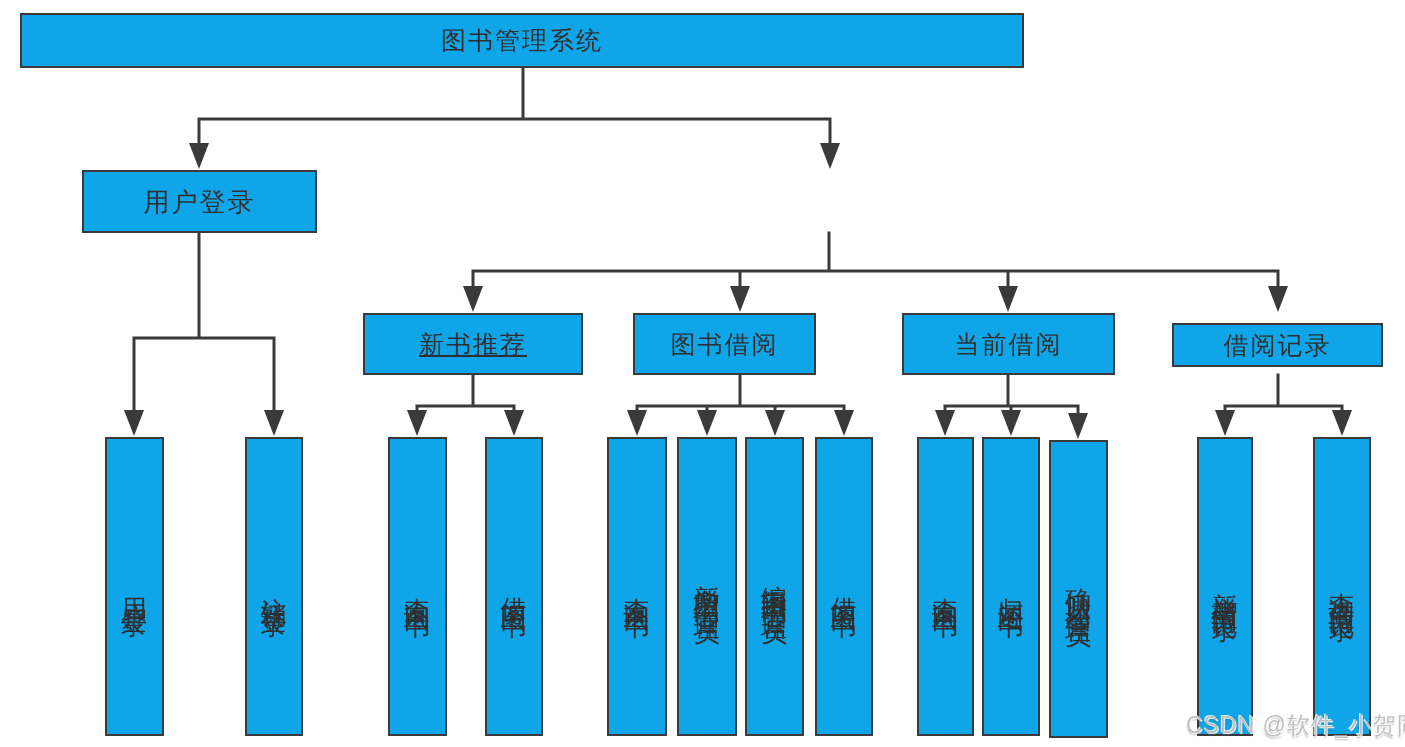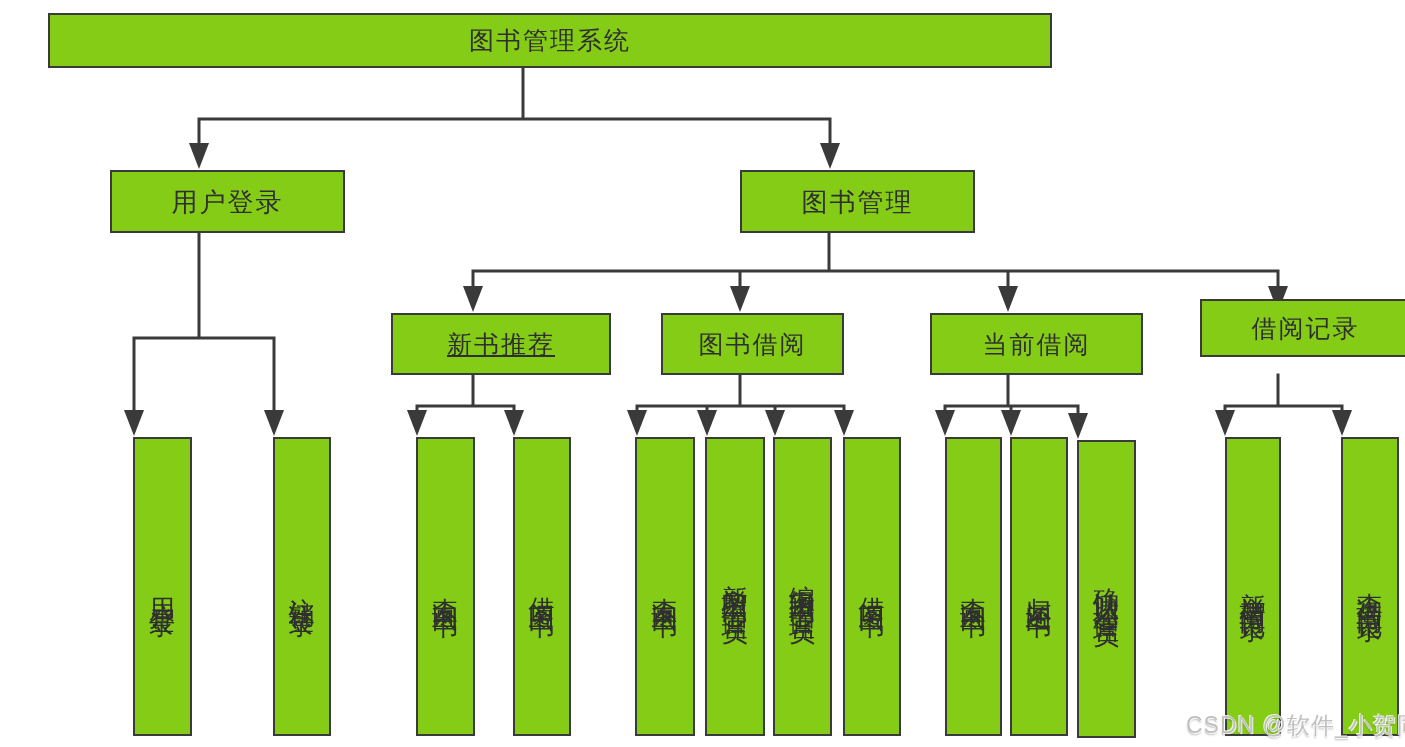--- a/index.html
+++ b/index.html
@@ -29,30 +29,29 @@
     fill: none;
     stroke: var(--line);
     stroke-width: 3;
     stroke-linecap: square;
   }
   svg.connectors polygon { fill: var(--line); }
 
   .node {
     position: absolute;
     border: 2px solid var(--line);
-    background: #84cc16;
+    background: #0ea5e9;
     color: var(--text);
     display: flex;
     align-items: center;
     justify-content: center;
     text-align: right;
     letter-spacing: 2px;
     font-size: 25px;
     line-height: 1;
-    margin-left: 28px;
   }
   .node.root { font-size: 25px; }
   .node.lvl2 { font-size: 26px; }
   .node.lvl3 { font-size: 25px; }
   .node.leaf {
     writing-mode: vertical-rl;
     text-orientation: mixed;
     font-size: 26px;
     letter-spacing: 5px;
     padding: 6px 0;
@@ -110,26 +109,25 @@
     <polygon points="1068,413 1088,413 1078,439"></polygon>
 
     <path d="M1278 375 V406 M1225 406 H1342 M1225 406 V412 M1342 406 V412"></path>
     <polygon points="1215,410 1235,410 1225,436"></polygon>
     <polygon points="1332,410 1352,410 1342,436"></polygon>
   </svg>
 
   <div class="node root" style="left:20px; top:13px; width:1004px; height:55px;">图书管理系统</div>
 
   <div class="node lvl2" style="left:82px; top:170px; width:235px; height:63px;">用户登录</div>
-  <div class="node lvl2" style="left:712px; top:170px; width:235px; height:63px;">图书管理</div>
 
   <div class="node lvl3" style="left:363px; top:313px; width:220px; height:62px;text-decoration:underline;">新书推荐</div>
   <div class="node lvl3" style="left:633px; top:313px; width:183px; height:62px;">图书借阅</div>
   <div class="node lvl3" style="left:902px; top:313px; width:213px; height:62px;">当前借阅</div>
-  <div class="node lvl3" style="left:1172px; top:299px; width:211px; height:58px;">借阅记录</div>
+  <div class="node lvl3" style="left:1172px; top:323px; width:211px; height:44px;">借阅记录</div>
 
   <div class="node leaf" style="left:105px; top:437px; width:59px; height:299px;">用户登录</div>
   <div class="node leaf" style="left:245px; top:437px; width:58px; height:299px;">注销登录</div>
 
   <div class="node leaf" style="left:388px; top:437px; width:59px; height:299px;">查询图书</div>
   <div class="node leaf" style="left:485px; top:437px; width:58px; height:299px;">借阅图书</div>
 
   <div class="node leaf" style="left:607px; top:437px; width:60px; height:299px;">查询图书</div>
   <div class="node leaf" style="left:677px; top:437px; width:60px; height:299px;">新增图书（管理员）</div>
   <div class="node leaf" style="left:745px; top:437px; width:59px; height:299px;">编辑图书（管理员）</div>

